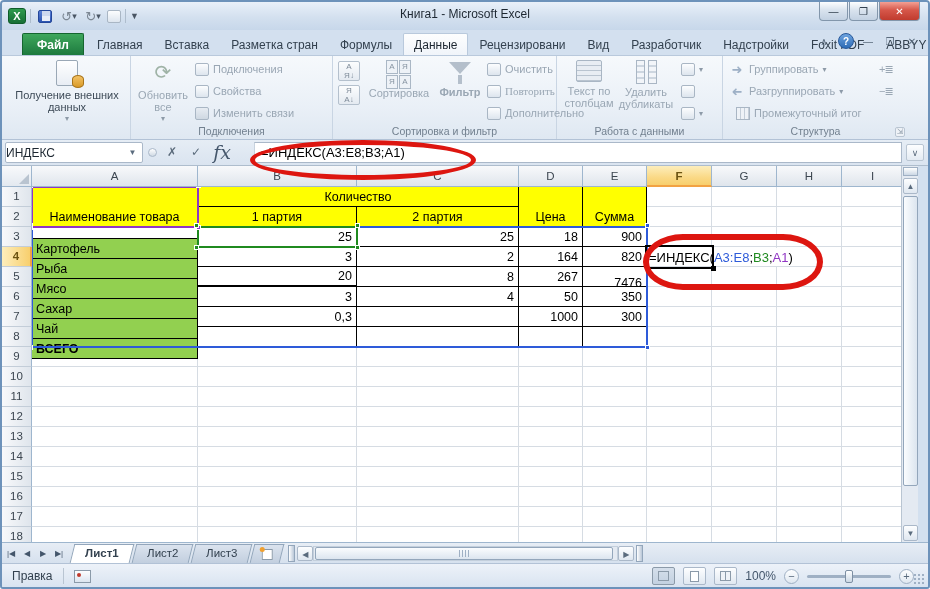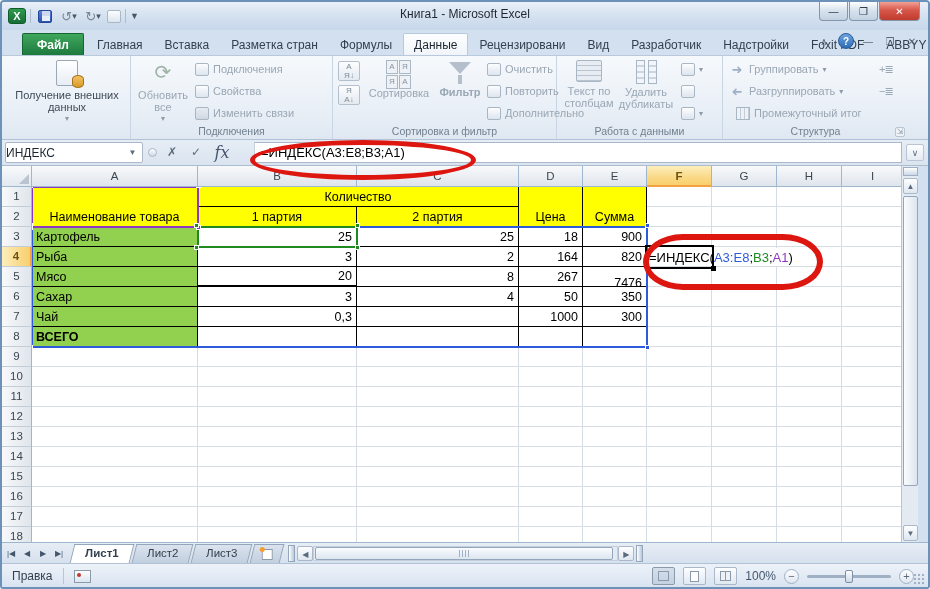--- a/index.html
+++ b/index.html
@@ -99,21 +99,21 @@
                  display:flex; align-items:center; }
   #name-box { position:absolute; left:3px; top:2px; width:138px; height:21px; background:#fff;
               border:1px solid #aab8c9; border-radius:2px; font-size:12px; color:#1d2731;
               display:flex; align-items:center; padding-left:0; }
   #name-box .nb-drop { position:absolute; right:2px; top:2px; width:15px; height:15px;
                        font-size:8px; color:#5a6b7d; text-align:center; line-height:15px; }
   #fb-splitter { position:absolute; left:146px; top:8px; width:9px; height:9px; border-radius:50%;
                  background:linear-gradient(#fff,#cfd9e4); border:1px solid #aab8c9; }
   .fb-btn { position:absolute; top:3px; width:20px; height:19px; text-align:center; line-height:19px;
             font-size:12px; color:#5b6b7b; }
-  #fb-fx { font-style:italic; font-family:"DejaVu Serif",serif; font-size:16px; color:#44566b; }
+  #fb-fx { font-style:italic; font-family:"DejaVu Serif",serif; font-size:19px; color:#44566b; }
   #formula-input { position:absolute; left:252px; top:2px; right:26px; height:21px; background:#fff;
                    border:1px solid #aab8c9; border-left:1px solid #c7d2de; font-size:13px; color:#000;
                    display:flex; align-items:center; padding-left:6px; }
   #fb-expand { position:absolute; right:4px; top:4px; width:18px; height:17px; text-align:center;
                font-size:9px; color:#5a6b7d; line-height:17px; border:1px solid #b9c5d2; border-radius:2px;
                background:linear-gradient(#fdfeff,#e4ebf3); }
 
   
   #sheet { position:absolute; left:0; top:164px; width:902px; height:376px; background:#fff; overflow:hidden; }
   #corner { position:absolute; left:0; top:0; width:30px; height:21px;
@@ -132,21 +132,21 @@
            background:linear-gradient(90deg,#f8f9fb,#e9edf2 60%,#dfe5ec);
            border-right:1px solid #9eb6ce; border-bottom:1px solid #c3cdd8; line-height:19px; }
   .row-h.sel { background:linear-gradient(90deg,#fdeebc,#f8cf6d); color:#6b5311;
                border-right:2px solid #f2a243; font-weight:bold; }
   #cells { position:absolute; left:30px; top:21px; width:872px; height:355px; overflow:hidden;
            background:repeating-linear-gradient(to bottom, transparent 0 19px, #d6dce3 19px 20px); }
   .vline { position:absolute; top:0; bottom:0; width:1px; background:#d6dce3; }
   .cell { position:absolute; font-size:12.5px; color:#000; border:1px solid #000;
           display:flex; align-items:center; padding:0 4px; overflow:hidden; white-space:nowrap; }
   .cell.bg-yellow { background:#ffff00; }
-  .cell.bg-green  { background:#92d050; }
+  .cell.bg-green  { background:#92d050;margin-top:12px; }
   .cell.bg-white  { background:#fff; }
   .cell.a-center { justify-content:center; }
   .cell.a-right  { justify-content:flex-end; }
   .cell.bold { font-weight:bold; }
   .cell.v-bottom { align-items:flex-end; padding-bottom:2px; }
   .sel-border { position:absolute; border-style:solid; border-width:2px; pointer-events:none; }
   .handle { position:absolute; width:5px; height:5px; border:1px solid #fff; }
   #edit-strip { position:absolute; height:18px; background:#fff; font-size:13px;
                 display:flex; align-items:center; white-space:nowrap; z-index:6; }
   #edit-border { position:absolute; border:2px solid #000; z-index:7; pointer-events:none; }
@@ -323,21 +323,21 @@
         <div>
             <div class="funnel"></div>
             <div class="funnel-stem"></div>
           </div>
         <span>Фильтр</span>
       </div>
       <div class="smallbtn disabled" style="left:154px;top:4px;">
         <div class="sicon"></div>
         <span>Очистить</span>
       </div>
-      <div class="smallbtn disabled" style="left:154px;top:26px;">
+      <div class="smallbtn disabled" style="left:154px;top:26px;font-family:Liberation Serif, serif;">
         <div class="sicon"></div>
         <span>Повторить</span>
       </div>
       <div class="smallbtn disabled" style="left:154px;top:48px;">
         <div class="sicon"></div>
         <span>Дополнительно</span>
       </div>
       <div class="rgroup-label">Сортировка и фильтр</div>
     </div>
 

